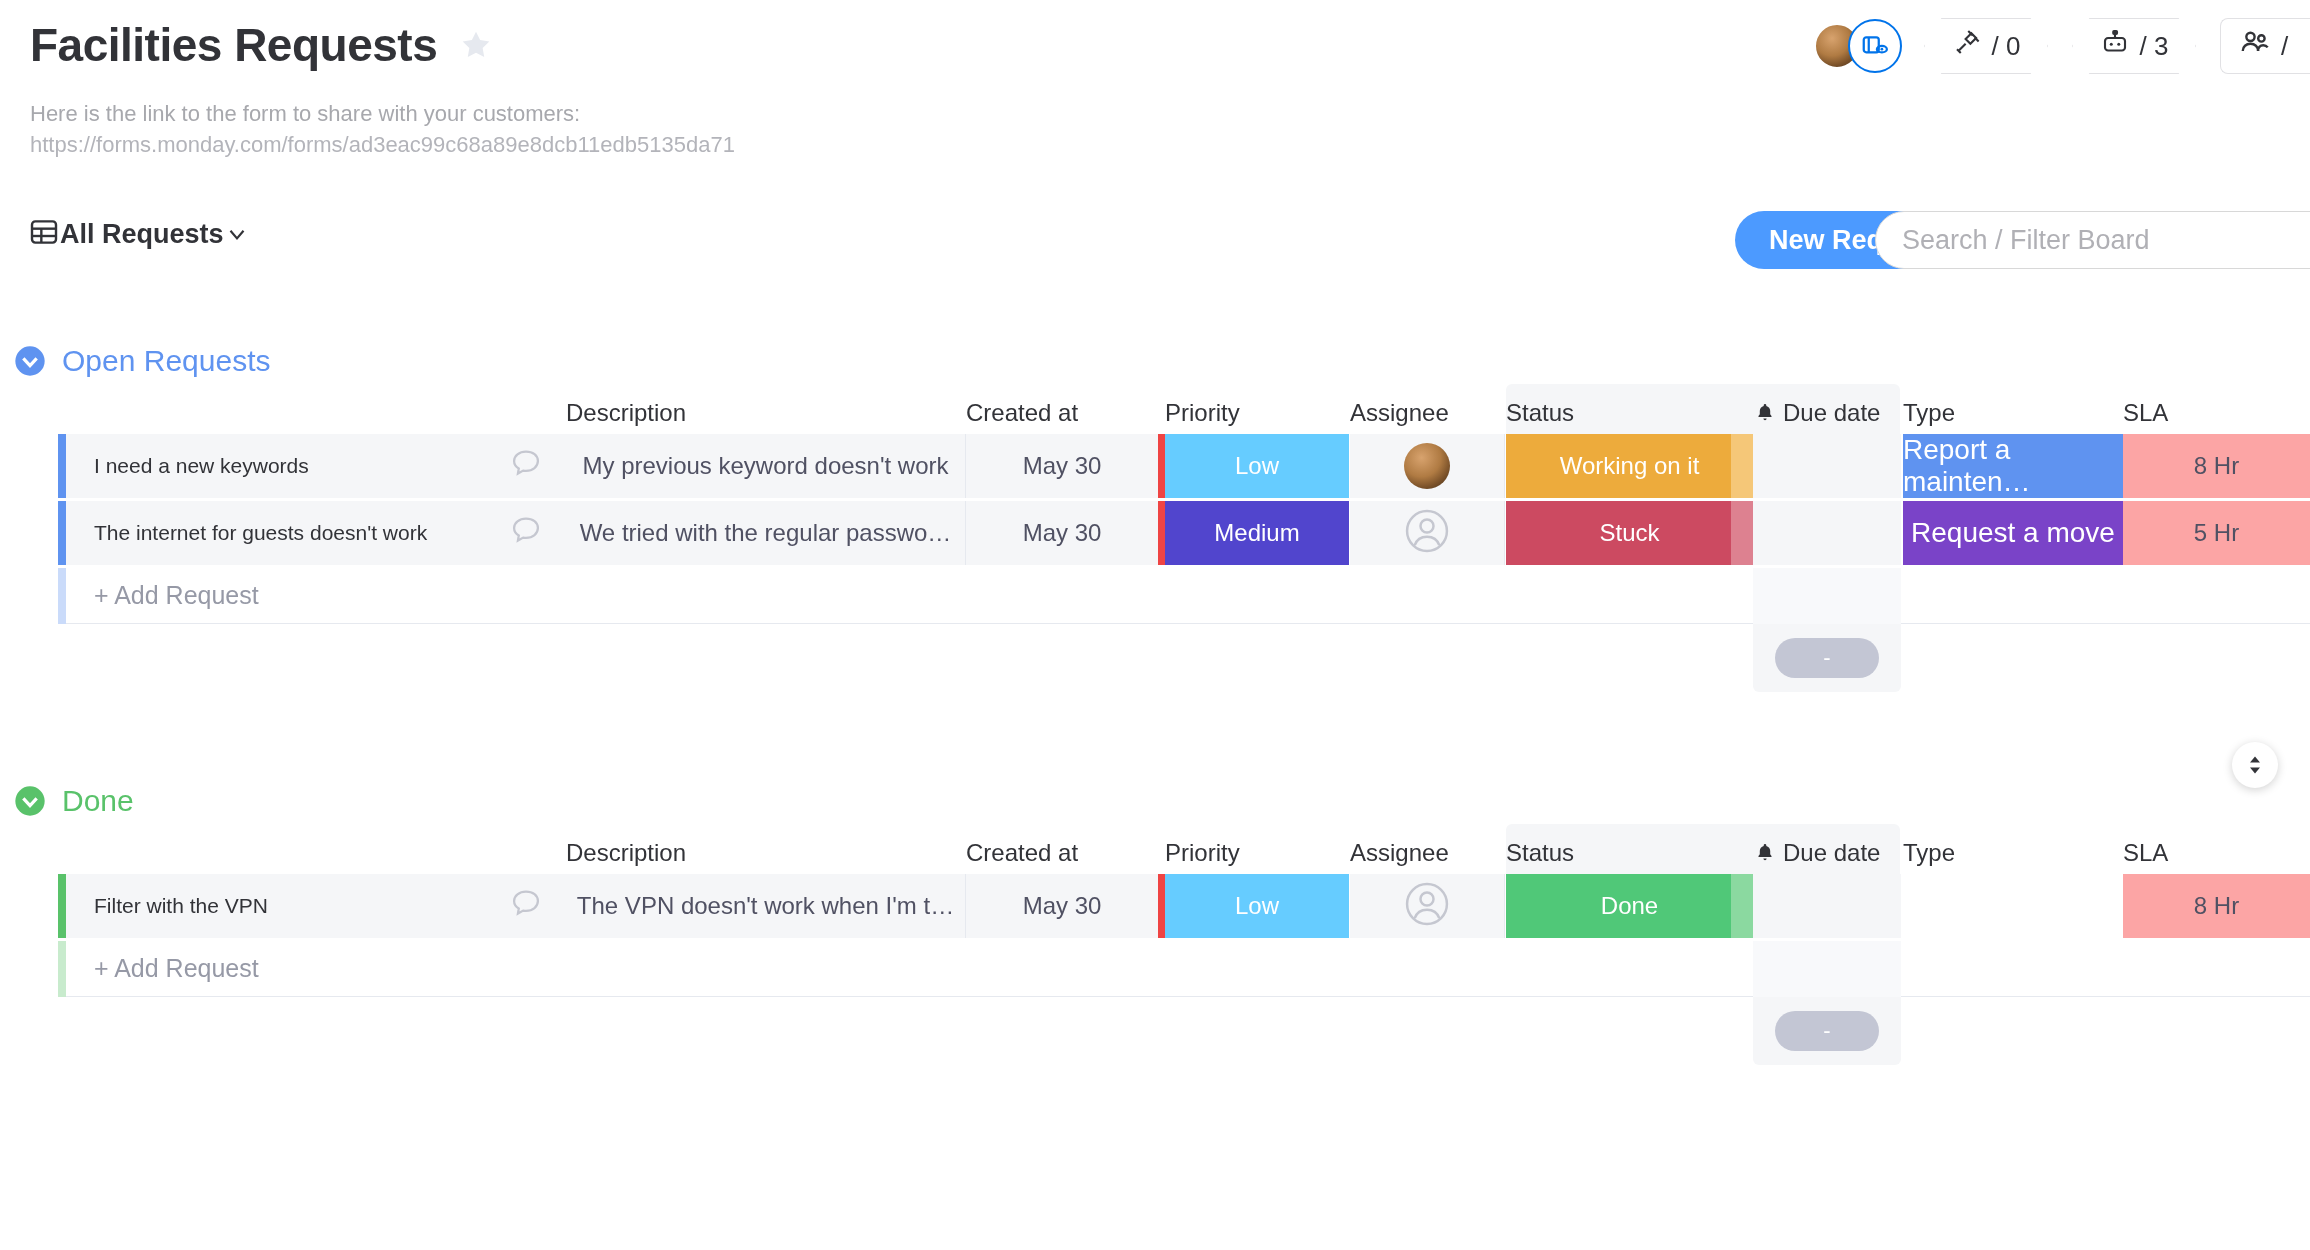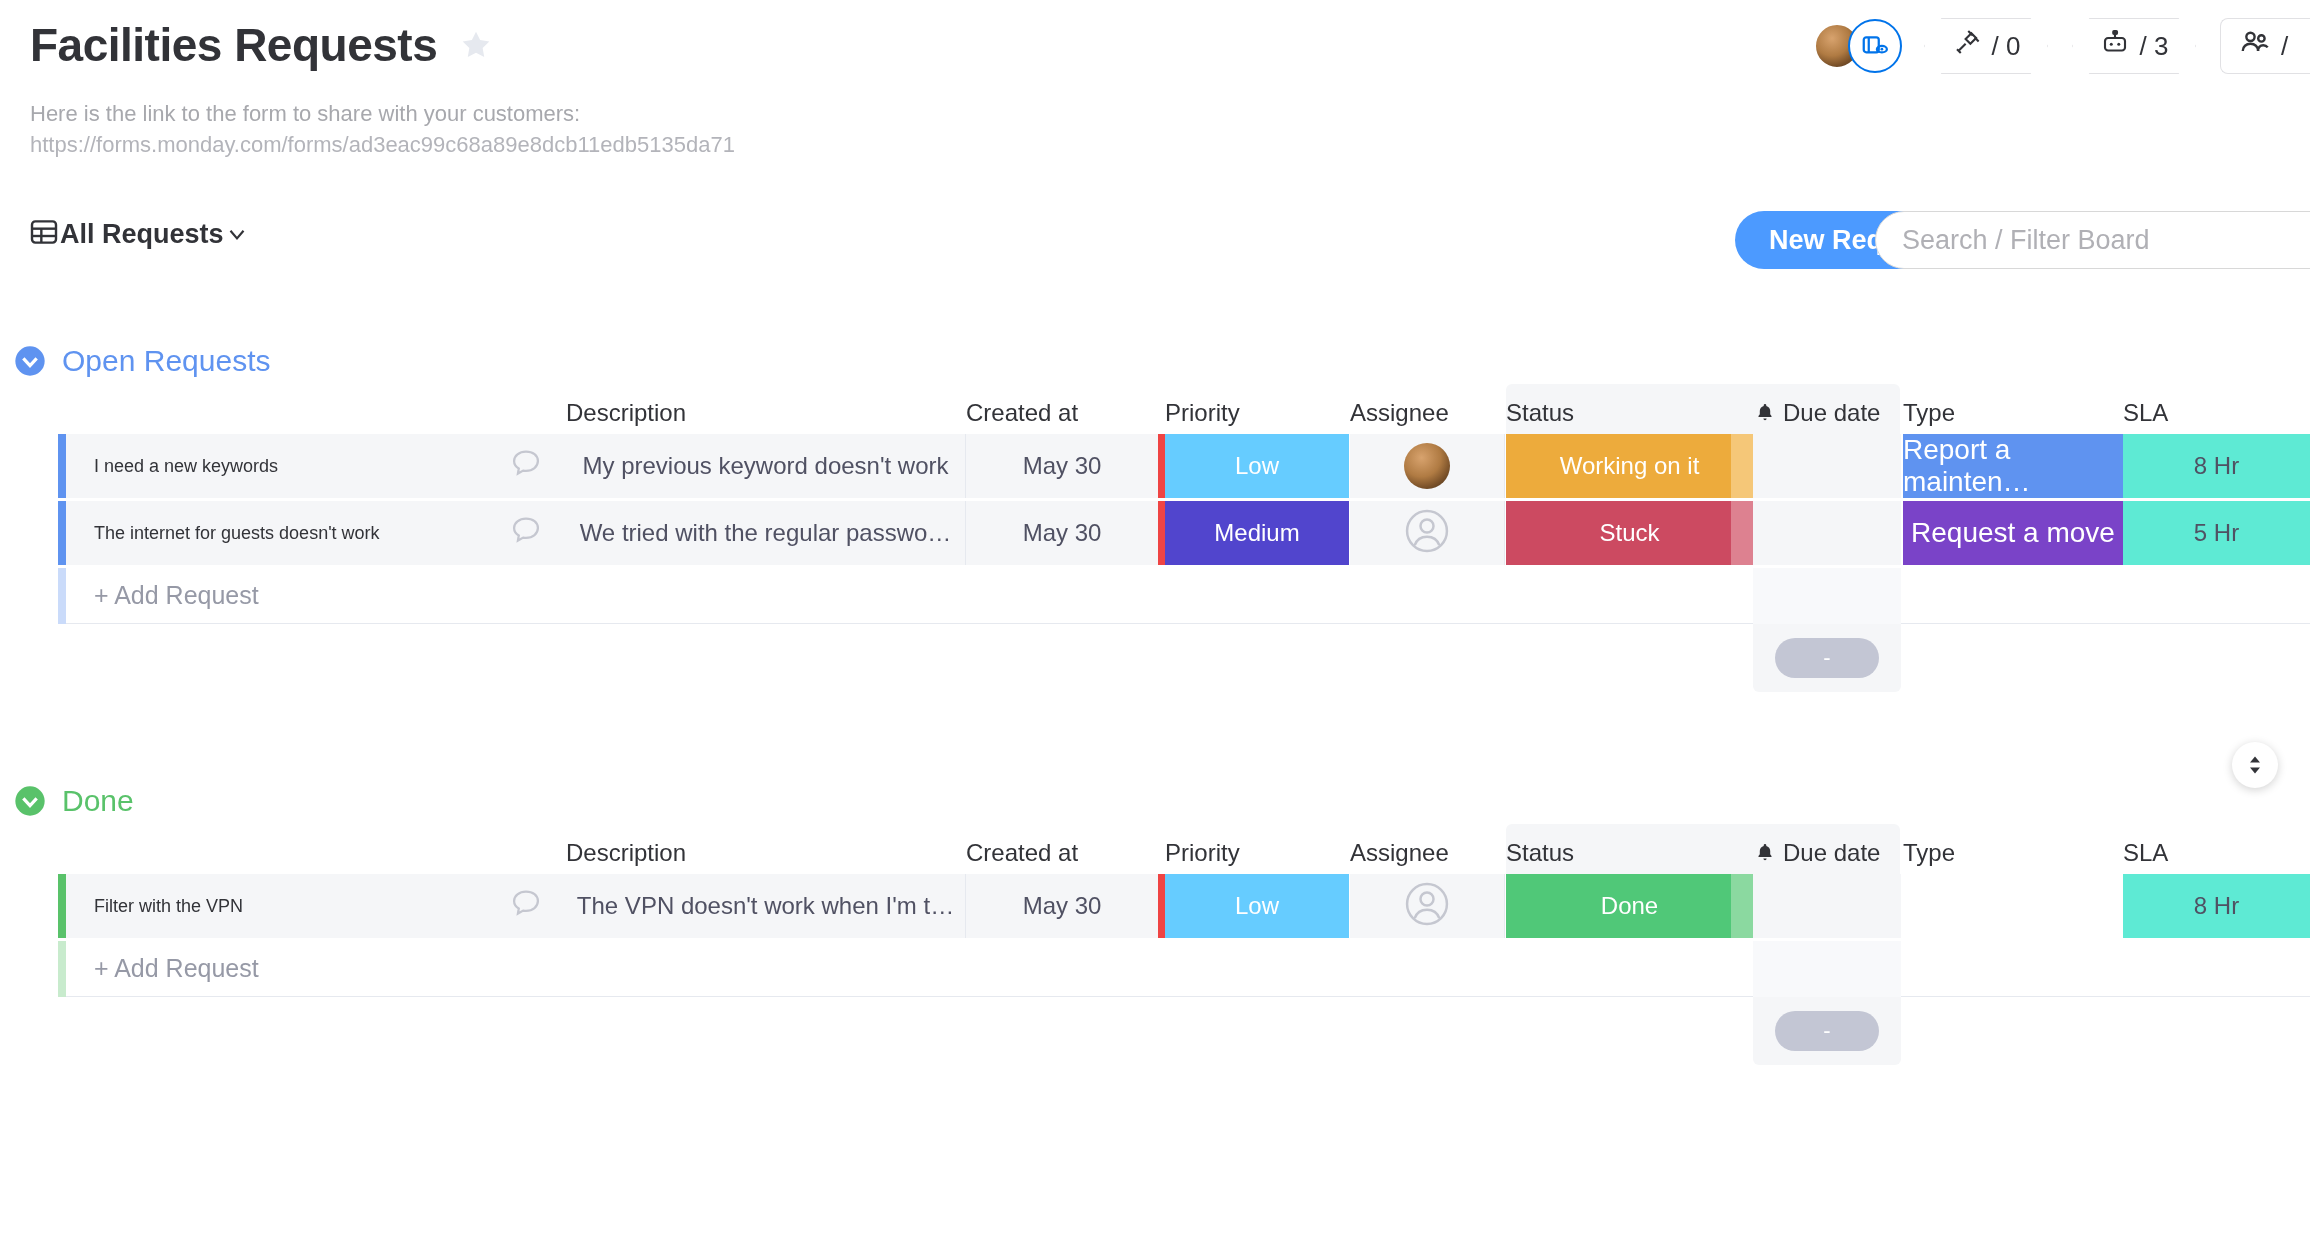--- a/index.html
+++ b/index.html
@@ -88,32 +88,32 @@
   .hdr-cell { position: absolute; top: 0; font-size: 24px; color: #323338; text-align: left; line-height: 42px; white-space: nowrap; }
   .hdr-highlight { position: absolute; top: -8px; left: 1506px; width: 394px; height: 58px; background: #f5f6f8; border-radius: 6px 6px 0 0; }
 
   .rows { position: relative; }
   .row { position: relative; height: 64px; margin-bottom: 3px; }
   .row-colorbar { position: absolute; left: 58px; top: 0; width: 8px; height: 64px; }
   .cell { position: absolute; top: 0; height: 64px; display: flex; align-items: center; }
   .cell-name {
     left: 66px; width: 504px; background: #f5f6f8;
     border-right: 1px solid #e6e9ef; padding-left: 28px;
-    font-size: 18px; color: #323338; justify-content: flex-start;
+    font-size: 21px; color: #323338; justify-content: flex-start;
   }
   .bubble-icon { position: absolute; right: 26px; top: 50%; transform: translateY(-50%); }
   .cell-desc { left: 566px; width: 400px; background: #f5f6f8; border-right: 1px solid #e6e9ef; justify-content: center; font-size: 24px; color: #505163; }
   .cell-created { left: 966px; width: 199px; background: #f5f6f8; border-right: 7px solid #ef4444; justify-content: center; font-size: 24px; color: #505163; }
   .cell-priority { left: 1165px; width: 184px; justify-content: center; font-size: 24px; color: #fff; }
   .cell-assignee { left: 1350px; width: 155px; background: #f5f6f8; border-right: 1px solid #e6e9ef; justify-content: center; }
   .cell-status { left: 1506px; width: 247px; justify-content: center; font-size: 24px; color: #fff; position: absolute; }
   .status-strip { position: absolute; right: 0; top: 0; width: 22px; height: 64px; }
   .cell-due { left: 1753px; width: 148px; background: #f5f6f8; }
   .cell-type { left: 1903px; width: 220px; justify-content: center; font-size: 28px; color: #fff; }
-  .cell-sla { left: 2123px; width: 187px; background: #5eead4; justify-content: center; font-size: 24px; color: #505163; }
+  .cell-sla { left: 2123px; width: 187px; background: #fca5a5; justify-content: center; font-size: 24px; color: #505163; }
 
   .avatar-sm { width: 46px; height: 46px; border-radius: 50%;
     background: radial-gradient(circle at 38% 32%, #d8a36e 0%, #b07b43 45%, #7a5129 70%, #3b2a1c 100%); }
 
   .addrow { position: relative; height: 56px; }
   .addrow .bar { position: absolute; left: 58px; top: 0; width: 8px; height: 56px; }
   .addrow .field {
     position: absolute; left: 66px; top: 0; width: 2244px; height: 56px;
     background: #fff; border-bottom: 1px solid #e6e9ef;
     display: flex; align-items: center; padding-left: 28px;

